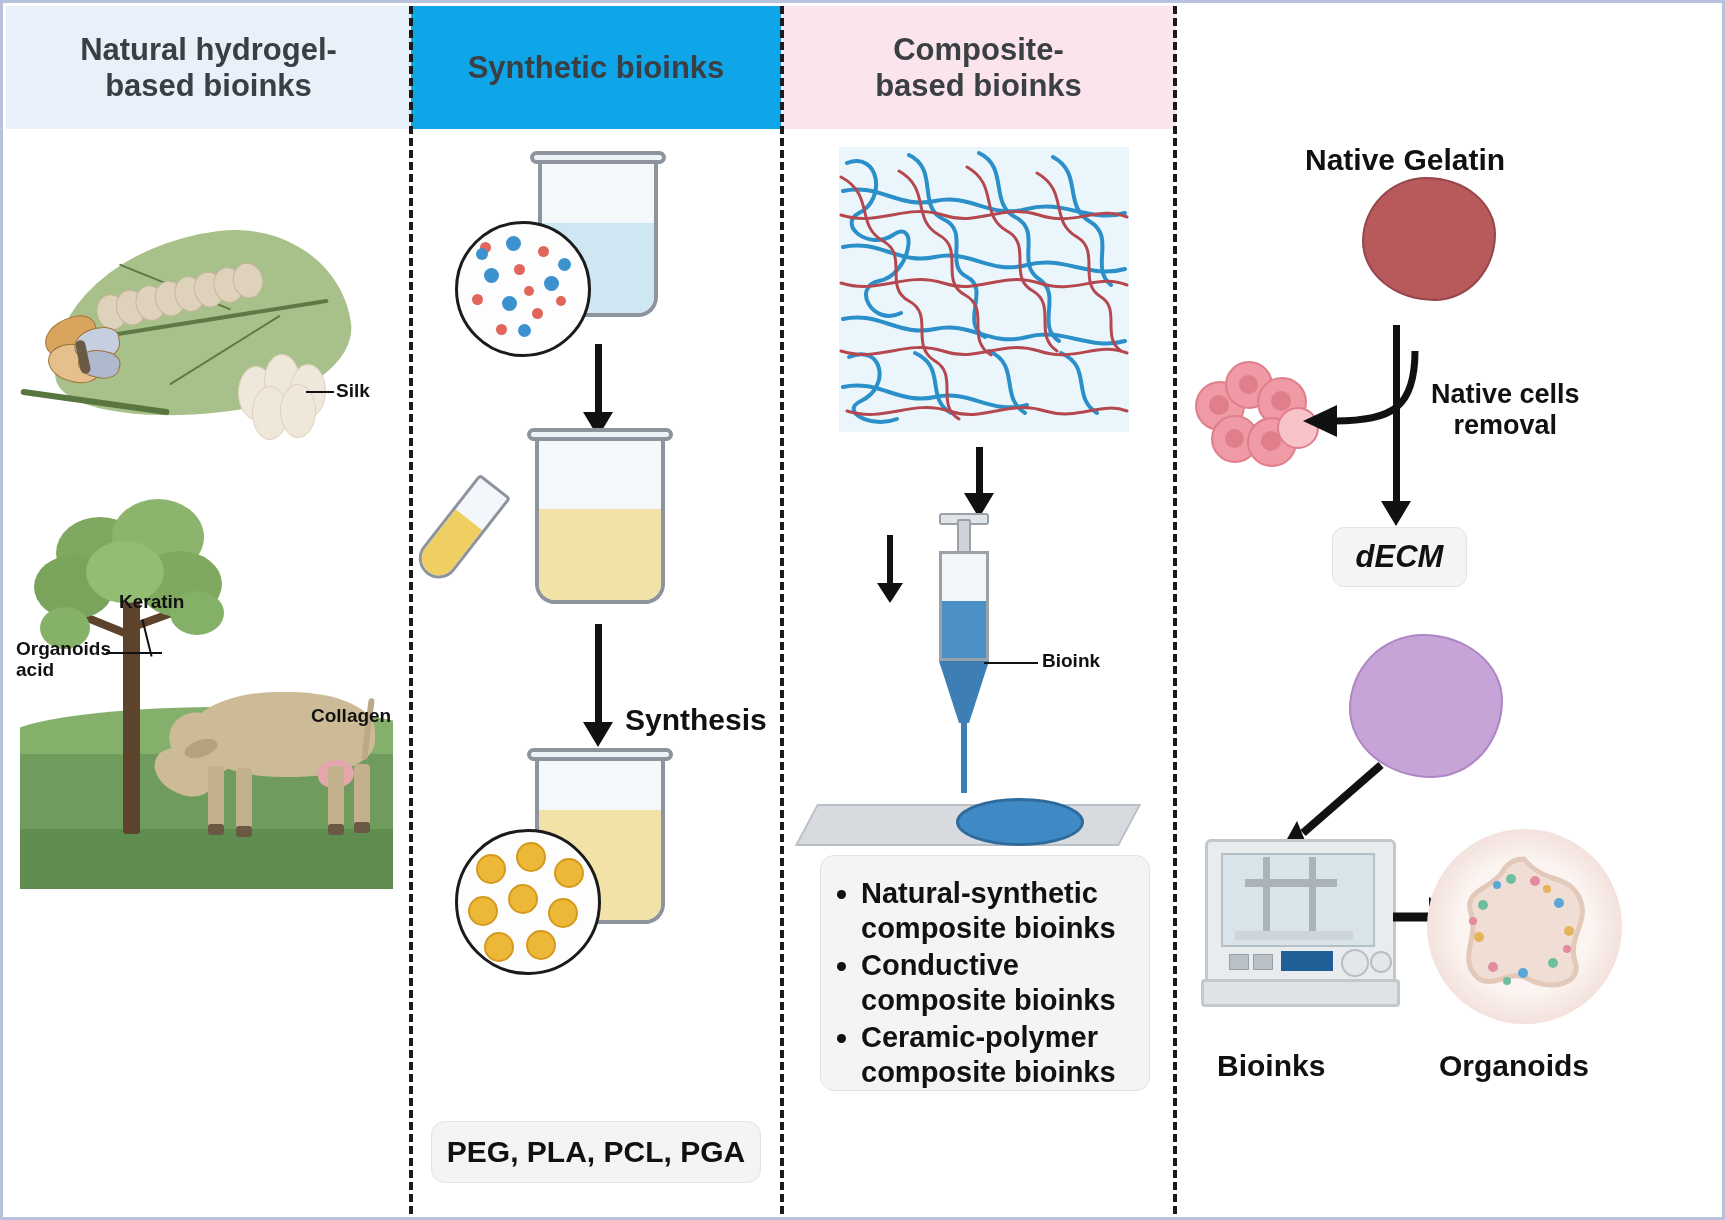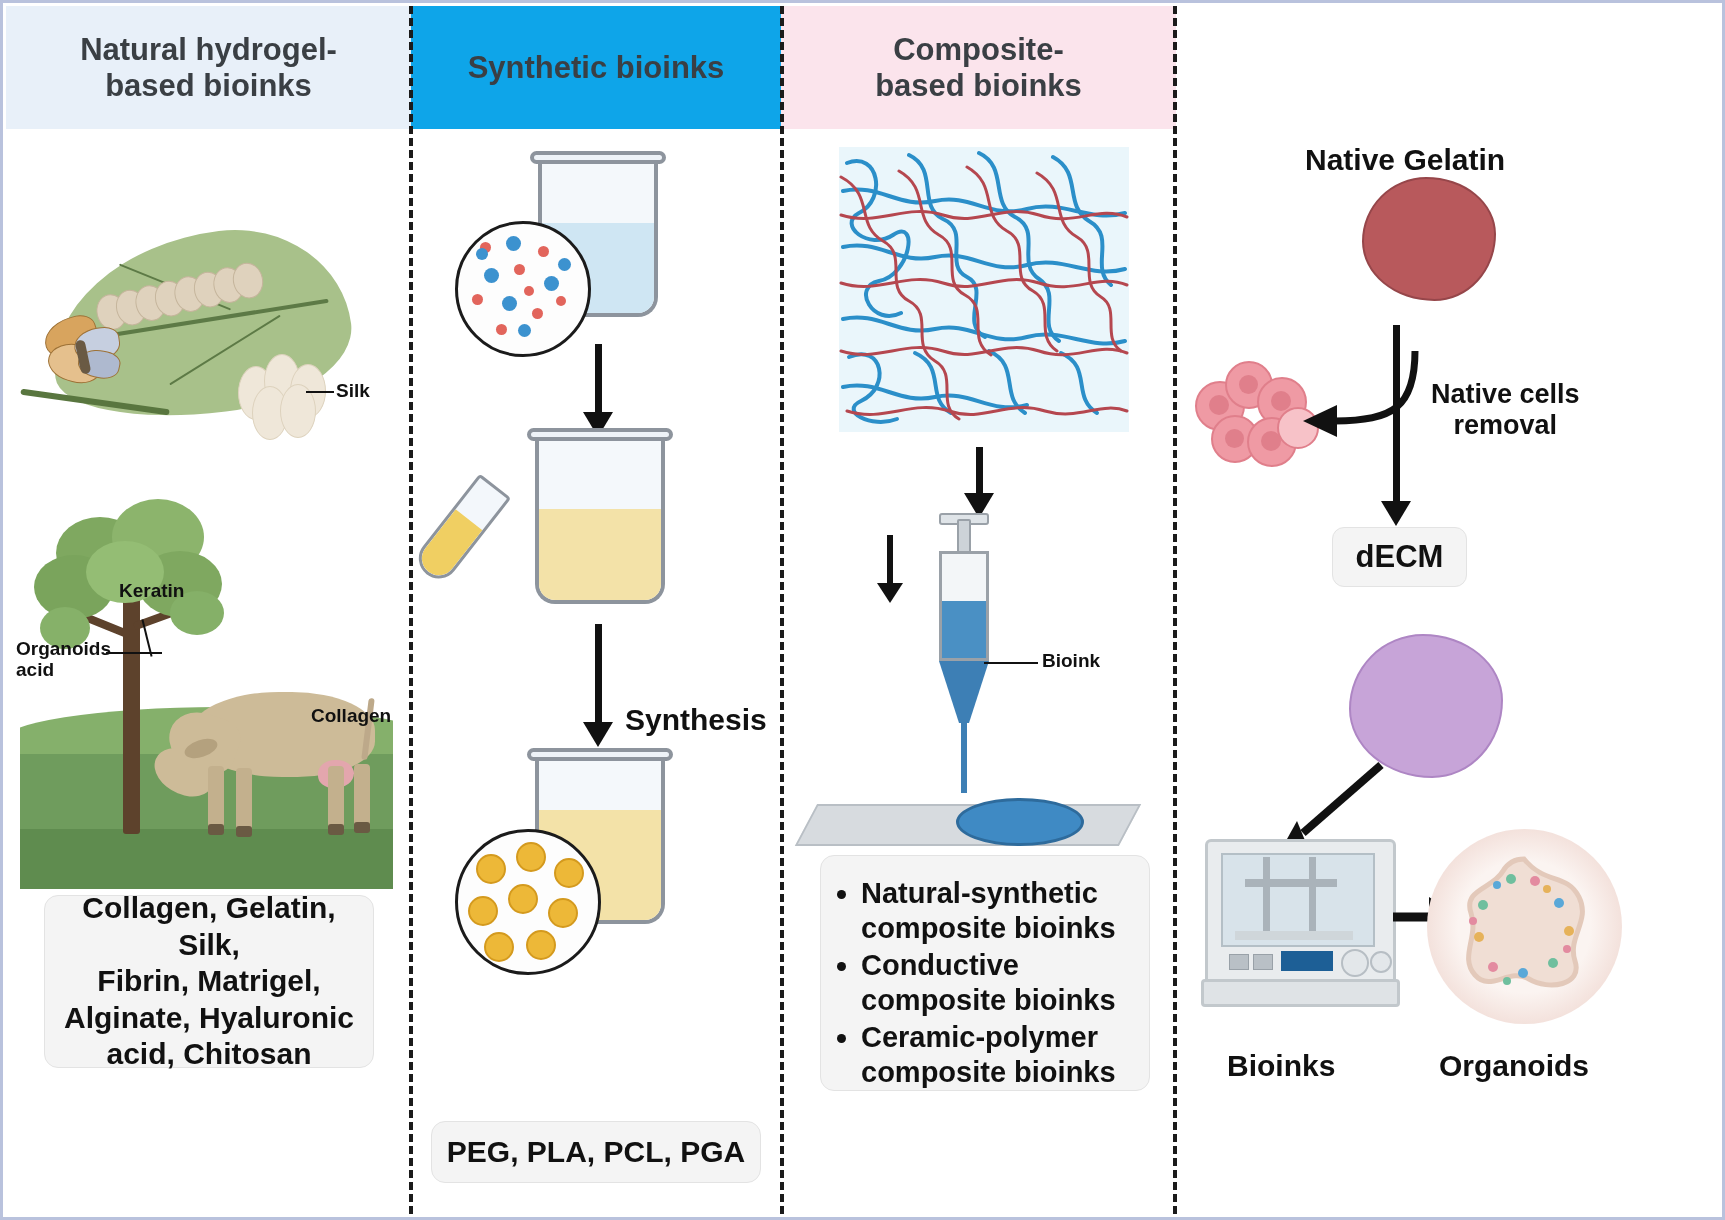--- a/index.html
+++ b/index.html
@@ -77,21 +77,21 @@
     left:36px;top:726px;width:330px;height:236px;
     display:block;padding:20px 10px 10px 14px;text-align:left;
   }
   #comp-legend ul{
     margin:0;padding:0 0 0 26px;
     font-size:29px;line-height:1.21;font-weight:bold;color:#111;
   }
   #comp-legend li{margin:0 0 2px 0;}
   #decm-pill{
     left:155px;top:398px;width:135px;height:60px;
-    font-size:31px;border-radius:12px;
+    font-size:31px;border-radius:12px;font-style:italic;
   }
 
   
   .lbl{position:absolute;font-weight:bold;color:#111;}
   .lbl.small{font-size:19px;}
   .lbl.mid{font-size:27px;}
   .lbl.big{font-size:30px;}
 
   
   .leader{position:absolute;background:#111;height:2px;}
@@ -436,39 +436,31 @@
         <div class="cow-leg" style="left:86px;top:84px;"></div>
         <div class="cow-leg" style="left:178px;top:82px;"></div>
         <div class="cow-leg" style="left:204px;top:80px;"></div>
         <div class="hoof" style="left:58px;top:140px;"></div>
         <div class="hoof" style="left:86px;top:142px;"></div>
         <div class="hoof" style="left:178px;top:140px;"></div>
         <div class="hoof" style="left:204px;top:138px;"></div>
       </div>
     </div>
 
-    <div class="lbl small" style="left:113px;top:451px;">Keratin</div>
+    <div class="lbl small" style="left:113px;top:462px;">Keratin</div>
     <div class="leader" style="left:140px;top:490px;width:2px;height:38px;transform:rotate(-14deg);"></div>
 
     <div class="lbl small" style="left:10px;top:509px;line-height:1.12;">
       <span>Organoids</span><br>
       <span>acid</span>
     </div>
     <div class="leader" style="left:100px;top:523px;width:56px;"></div>
 
     <div class="lbl small" style="left:305px;top:576px;">Collagen</div>
 
-    <div class="legendbox" id="nat-legend">
-      <div>
-        <span>Collagen, Gelatin, Silk,</span><br>
-        <span>Fibrin, Matrigel,</span><br>
-        <span>Alginate, Hyaluronic</span><br>
-        <span>acid, Chitosan</span>
-      </div>
-    </div>
   </div>
 
   <div class="col col3">
 
     <div class="mesh">
       <svg width="290" height="285" viewBox="0 0 290 285">
         <g fill="none" stroke="#2b8fc9" stroke-width="4" stroke-linecap="round">
           <path d="M8,16 C40,4 48,52 20,66 C-2,78 30,104 54,88 C80,70 72,128 40,134 C12,140 34,180 62,166"></path>
           <path d="M70,8 C100,22 78,60 104,72 C132,84 104,118 128,130 C152,142 120,176 146,190"></path>
           <path d="M140,6 C170,20 150,56 176,70 C204,84 176,116 200,132 C224,148 196,178 220,194"></path>
@@ -669,17 +661,17 @@
         <circle cx="30" cy="86" r="5" fill="#e6b25a"></circle>
         <circle cx="34" cy="54" r="5" fill="#6fbf9e"></circle>
         <circle cx="48" cy="34" r="4" fill="#5aa8d8"></circle>
         <circle cx="98" cy="38" r="4" fill="#e6b25a"></circle>
         <circle cx="118" cy="98" r="4" fill="#e38ba0"></circle>
         <circle cx="58" cy="130" r="4" fill="#6fbf9e"></circle>
         <circle cx="24" cy="70" r="4" fill="#e38ba0"></circle>
       </svg>
     </div>
 
-    <div class="lbl big" style="left:50px;top:920px;">Bioinks</div>
+    <div class="lbl big" style="left:40px;top:920px;">Bioinks</div>
     <div class="lbl big" style="left:262px;top:920px;">Organoids</div>
   </div>
 
 </div>
 
 </body></html>

